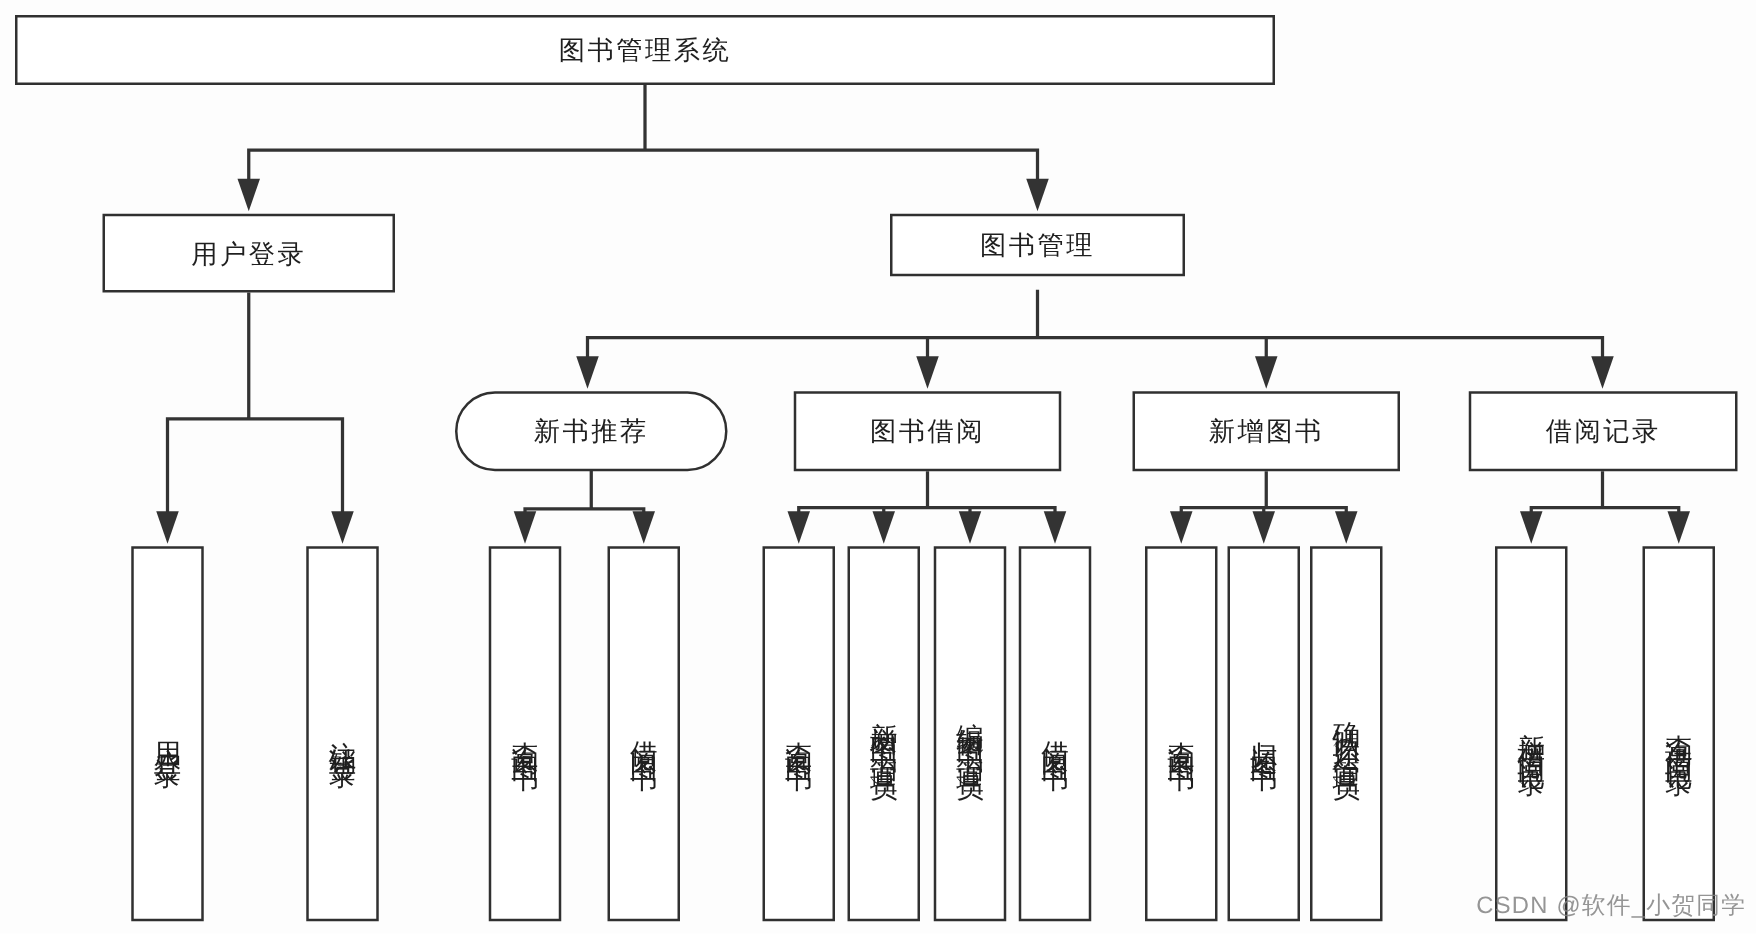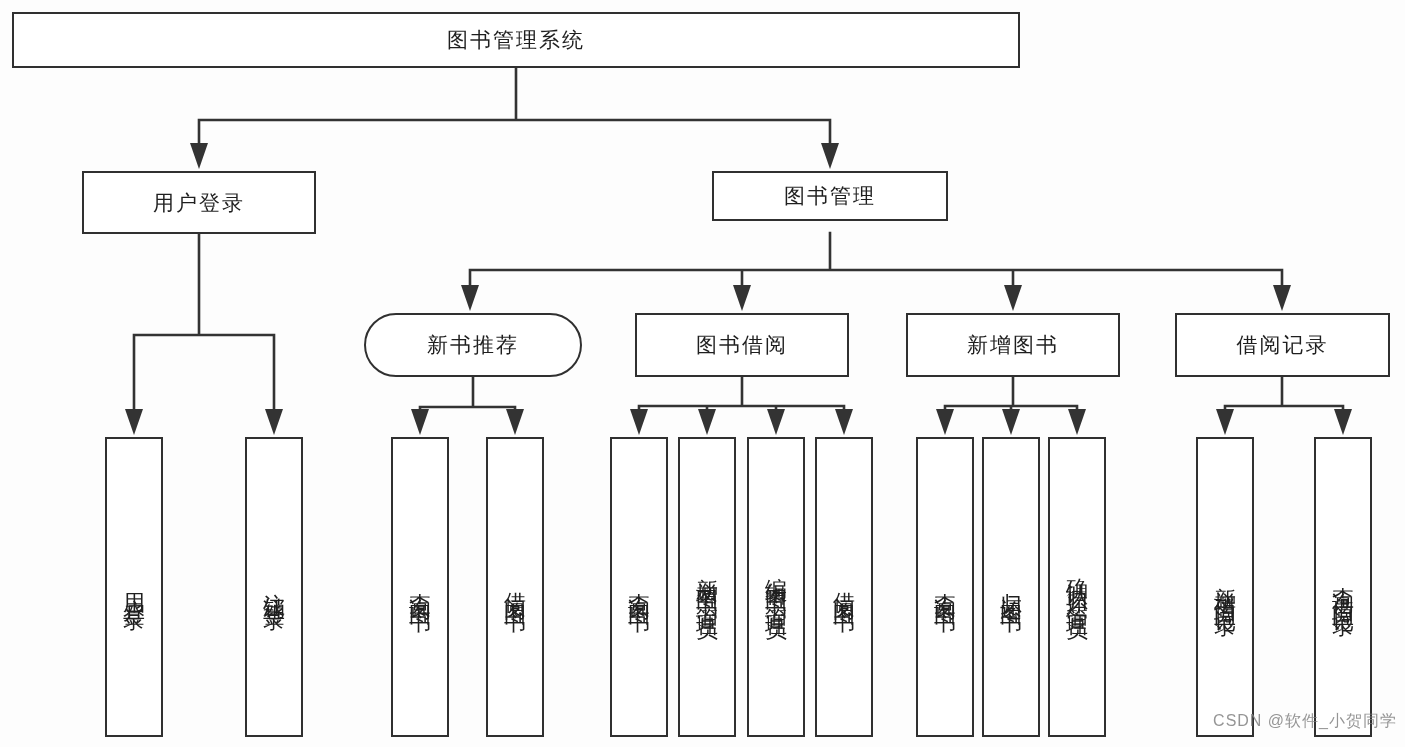--- a/index.html
+++ b/index.html
@@ -43,21 +43,21 @@
     text-orientation: mixed;
     font-size: 22px;
     letter-spacing: 6px;
     line-height: 1;
   }
   .leaf { width: 58px; top: 437px; height: 300px; }
   .watermark {
     position: absolute;
     right: 8px;
     top: 711px;
-    font-size: 16px;
+    font-size: 19px;
     color: rgba(130, 130, 130, 0.85);
     letter-spacing: 1px;
     white-space: nowrap;
   }
 </style>
 </head>
 <body>
 
 <div class="canvas">
 

